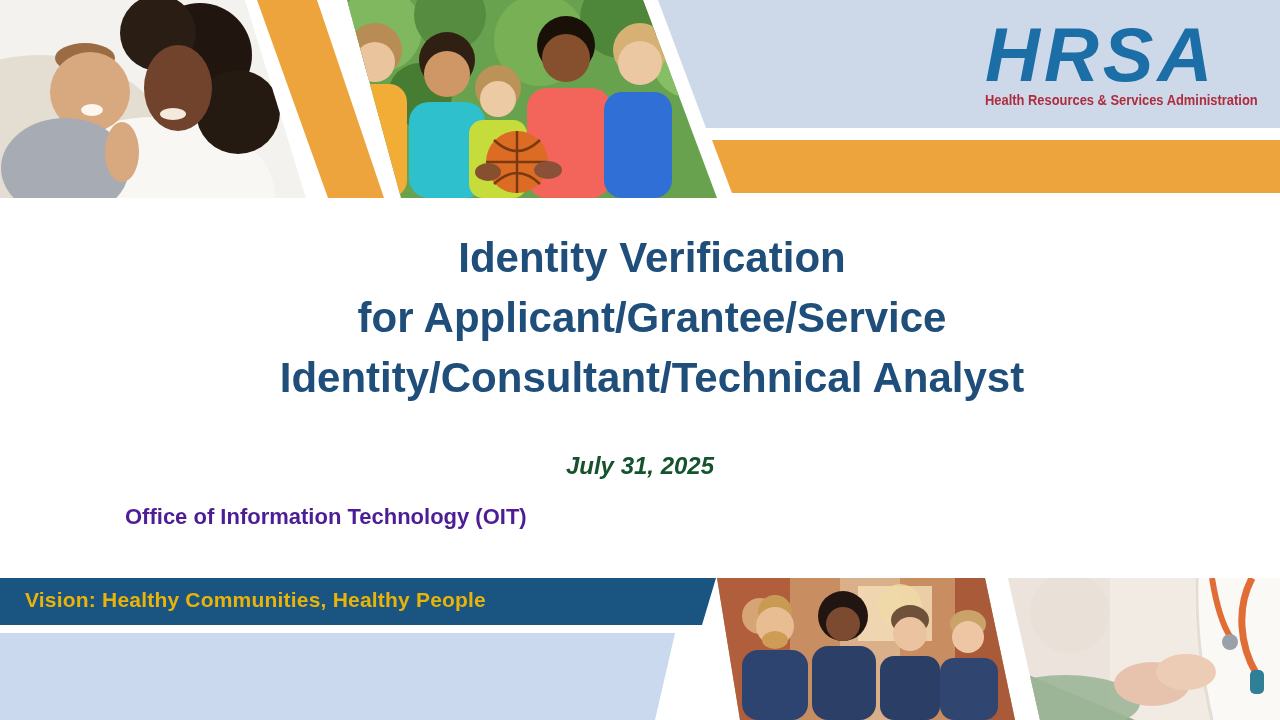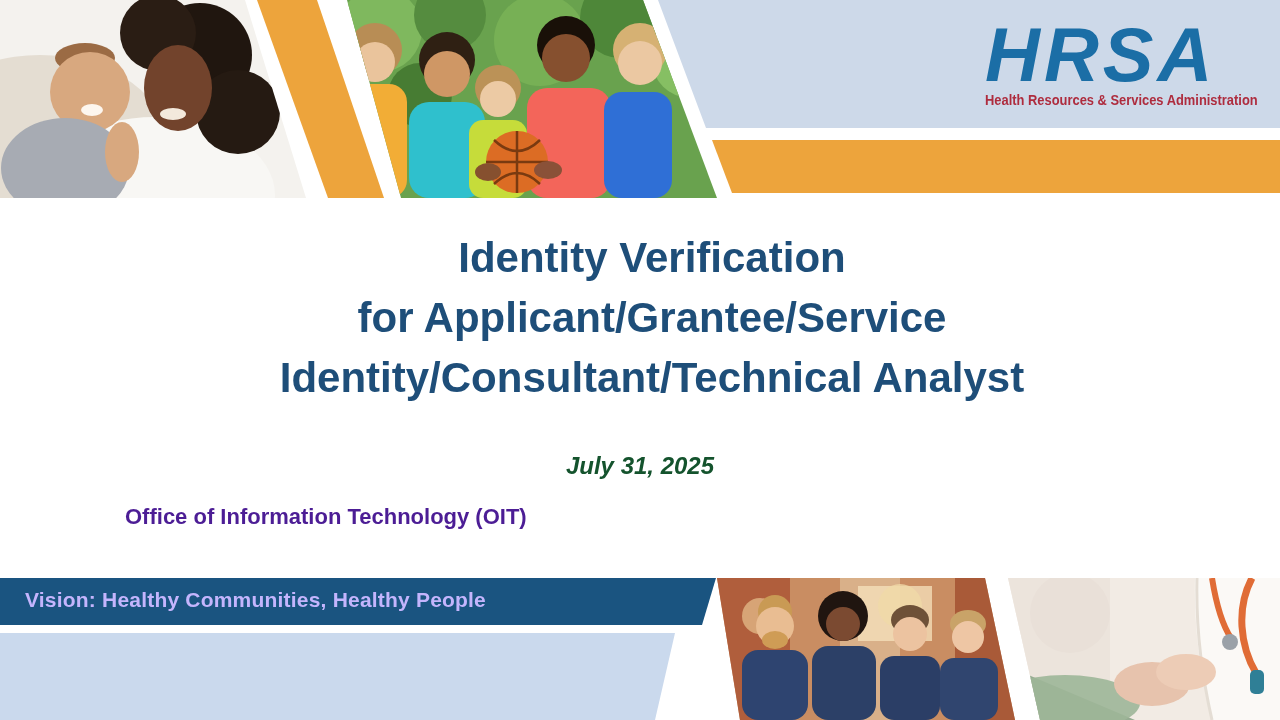--- a/index.html
+++ b/index.html
@@ -21,21 +21,21 @@
                 transform:scaleX(.86);transform-origin:left top;margin-top:3px;}
   
   .title{position:absolute;left:12px;top:228px;width:1280px;text-align:center;
          color:#1e4e79;font-weight:bold;font-size:42px;line-height:60px;}
   .date{position:absolute;left:0;top:452px;width:1280px;text-align:center;
         color:#14532d;font-weight:bold;font-style:italic;font-size:24px;}
   .dept{position:absolute;left:125px;top:504px;color:#4c1d95;font-weight:bold;font-size:22px;}
   
   .bottom-banner{position:absolute;left:0;top:578px;width:1280px;height:142px;background:#fff;}
   .vision-bar{clip-path:polygon(0 0,716px 0,702px 47px,0 47px);background:#1a5480;}
-  .vision-text{position:absolute;left:25px;top:10px;color:#c4b5fd;font-weight:bold;
+  .vision-text{position:absolute;left:25px;top:10px;color:#eab308;font-weight:bold;
                font-size:21px;letter-spacing:.2px;}
   .band-blue-bottom{clip-path:polygon(0 55px,675px 55px,655px 142px,0 142px);background:#cad9ed;}
   .photo-nurses{clip-path:polygon(717px 0,985px 0,1015px 142px,740px 142px);}
   .photo-hands{clip-path:polygon(1008px 0,1280px 0,1280px 142px,1040px 142px);}
 </style>
 </head>
 <body>
 
 <div class="slide">
 

